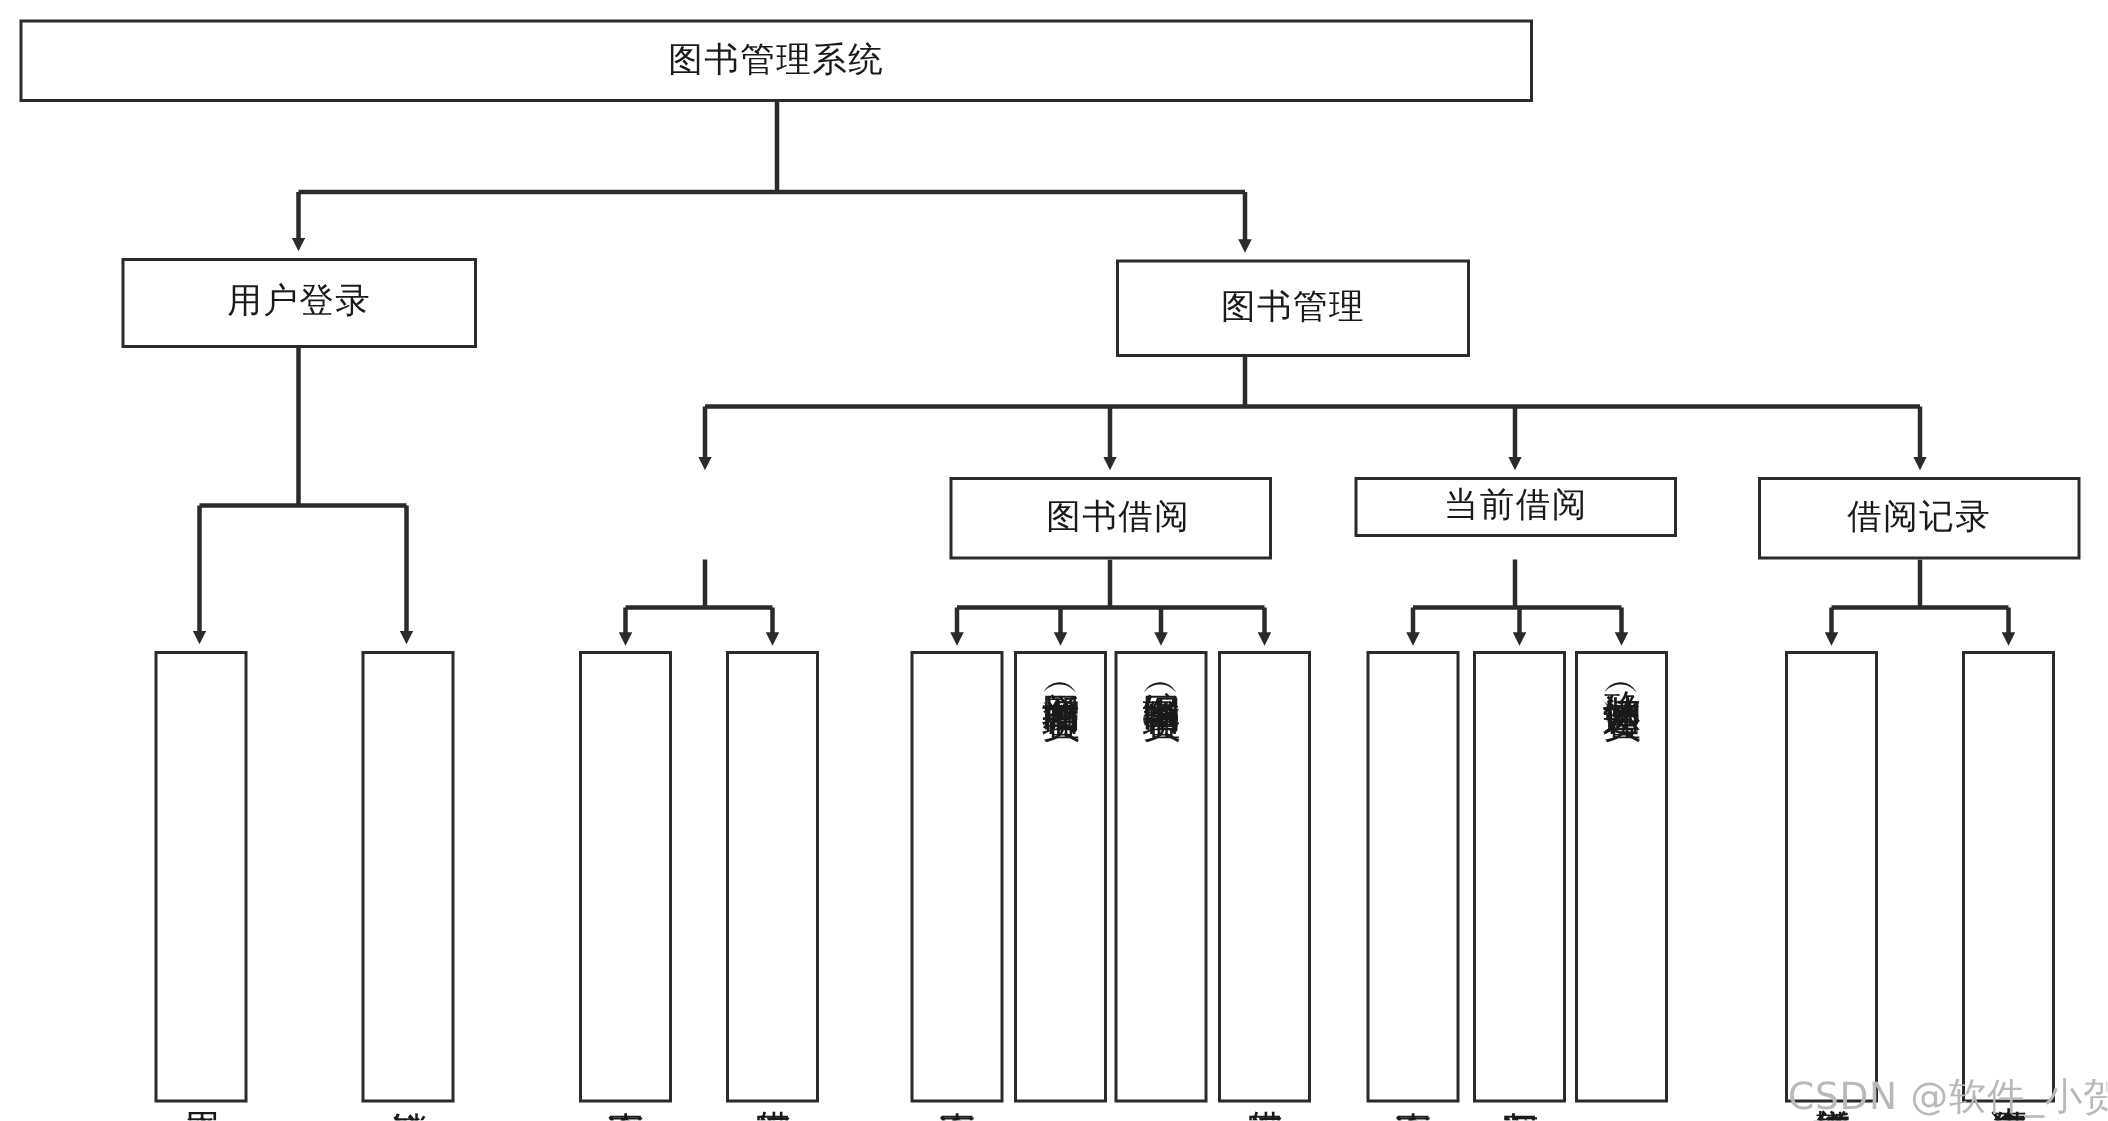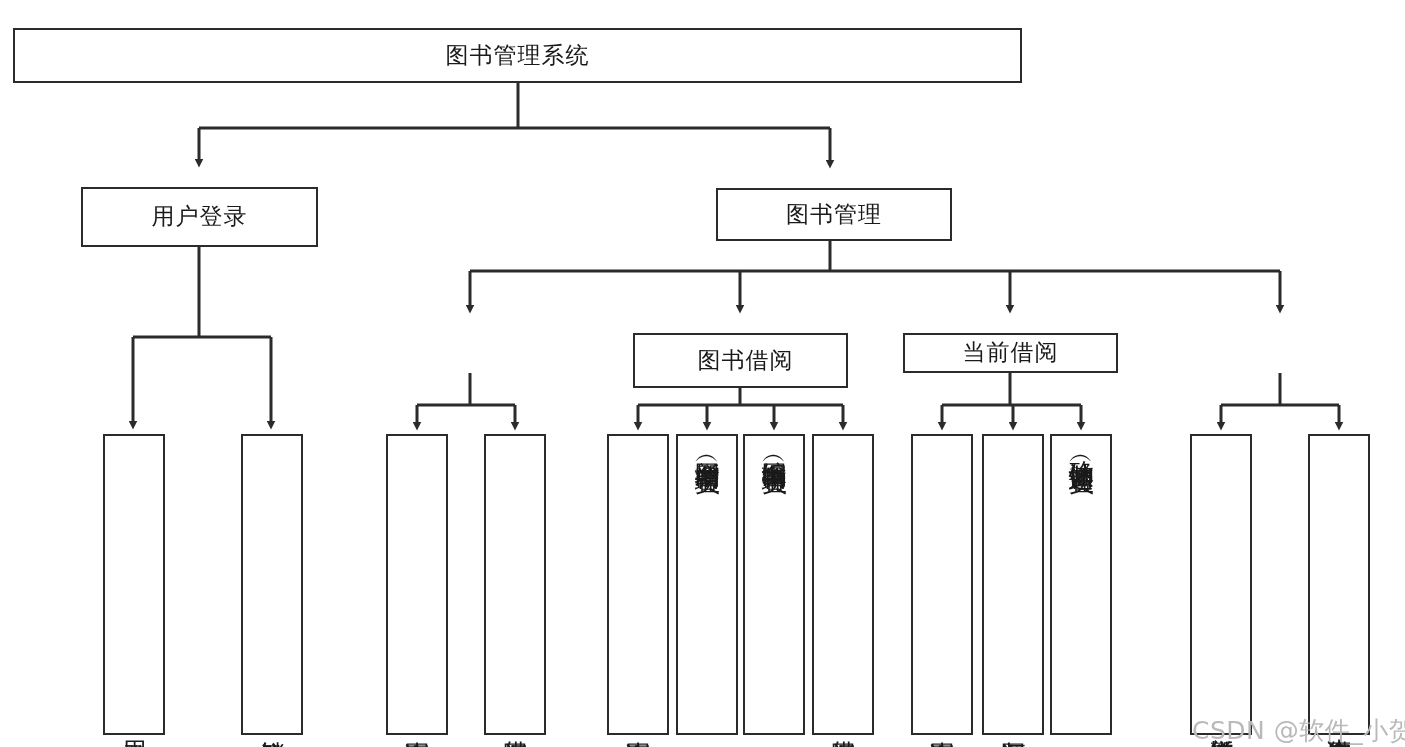--- a/index.html
+++ b/index.html
@@ -33,21 +33,20 @@
     display: flex;
     align-items: center;
     justify-content: center;
     color: #1a1a1a;
   }
   .node-h {
     font-size: 23px;
     line-height: 1.1;
     letter-spacing: 1px;
     white-space: nowrap;
-    margin-top: 15px;
   }
   .node-v {
     align-items: flex-end;
     justify-content: center;
     padding-bottom: 6px;
   }
   .node-v .vlabel {
     writing-mode: vertical-rl;
     text-orientation: upright;
     font-size: 25px;
@@ -127,29 +126,32 @@
     </g>
   </svg>
 
   <div class="node node-h" style="left:13px; top:13px; width:1009px; height:55px;">
     <span>图书管理系统</span>
   </div>
 
   <div class="node node-h" style="left:81px; top:172px; width:237px; height:60px;">
     <span>用户登录</span>
   </div>
-  <div class="node node-h" style="left:716px; top:173px; width:236px; height:53px;">
+  <div class="node node-h" style="left:744px; top:173px; width:236px; height:65px;">
     <span>图书管理</span>
   </div>
 
   <div class="node node-h" style="left:633px; top:318px; width:215px; height:55px;padding-left:10px;">
     <span>图书借阅</span>
   </div>
   <div class="node node-h" style="left:903px; top:318px; width:215px; height:40px;">
     <span>当前借阅</span>
+  </div>
+  <div class="node node-h" style="left:1172px; top:318px; width:215px; height:55px;">
+    <span>借阅记录</span>
   </div>
 
   <div class="node node-v" style="left:103px; top:434px; width:62px; height:301px;">
     <span class="vlabel">用户登录</span>
   </div>
   <div class="node node-v" style="left:241px; top:434px; width:62px; height:301px;">
     <span class="vlabel">注销登录</span>
   </div>
   <div class="node node-v" style="left:386px; top:434px; width:62px; height:301px;">
     <span class="vlabel">查询图书</span>

